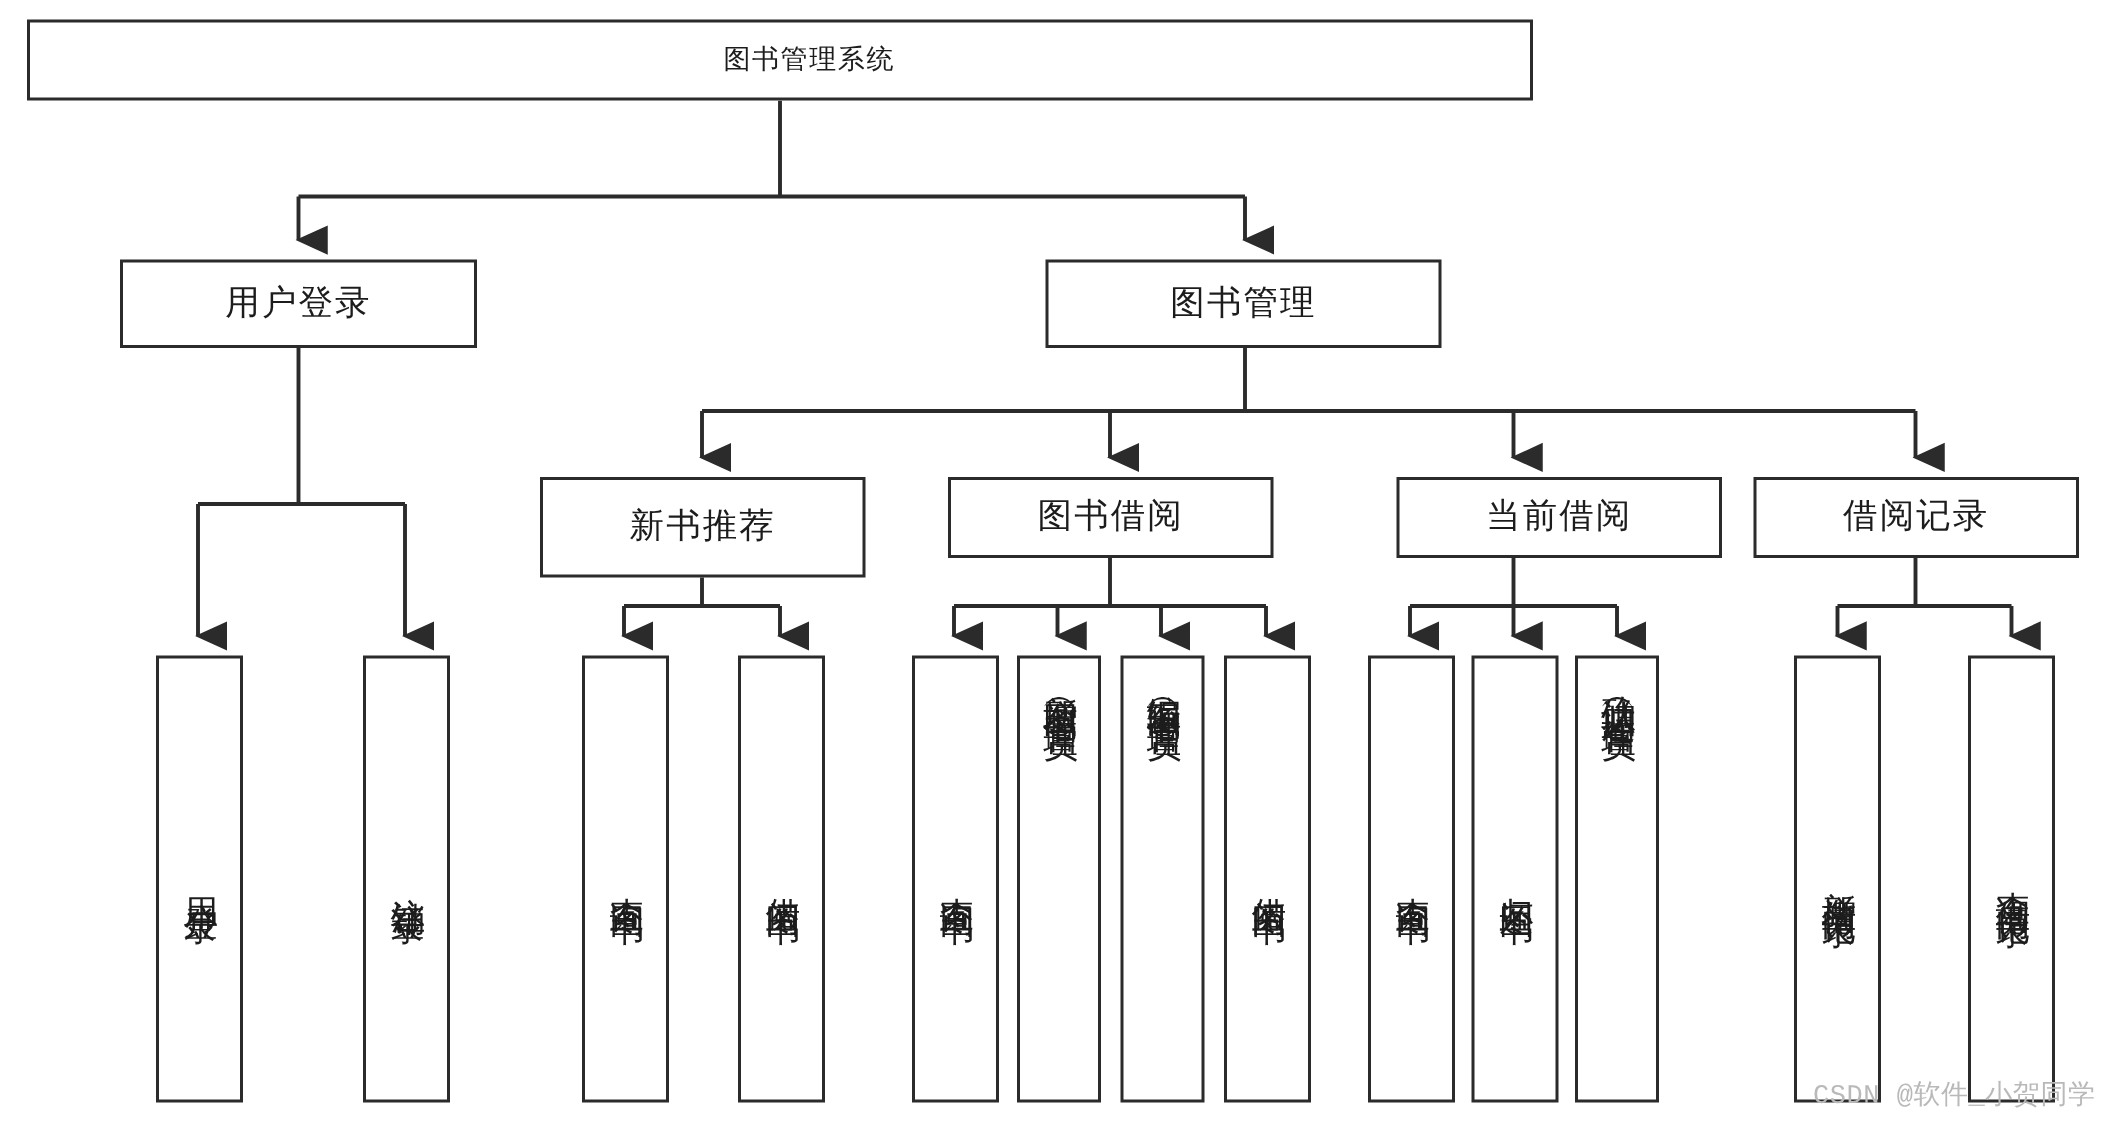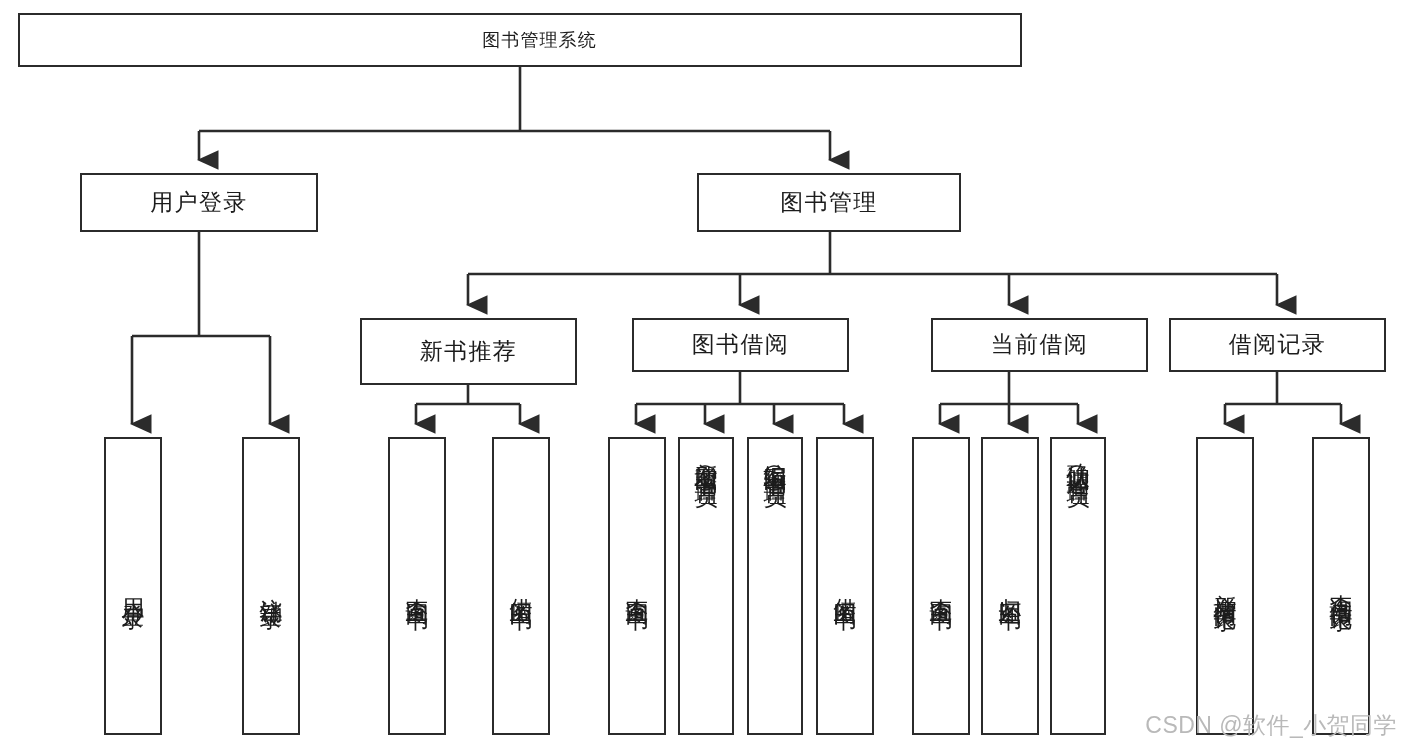--- a/index.html
+++ b/index.html
@@ -72,26 +72,26 @@
   .node.v.top {
     align-items: flex-start;
   }
   .node.v.top .node-label {
     margin-top: 6px;
   }
   #watermark {
     position: absolute;
     right: 8px;
     bottom: 6px;
-    font-size: 23px;
+    font-size: 18px;
     color: #b9b9b9;
     letter-spacing: 0.02em;
     z-index: 5;
     white-space: nowrap;
-    font-family: Liberation Sans, sans-serif;
+    font-family: Liberation Mono, monospace;
   }
 </style>
 </head>
 <body>
 
 <div id="diagram-root">
 
   <svg id="edge-layer" viewBox="0 0 1405 747" width="1405" height="747" xmlns="http://www.w3.org/2000/svg">
     <defs>
       <marker id="arrow" viewBox="0 0 12 12" refX="6" refY="10" markerWidth="9" markerHeight="9" orient="auto-start-reverse">

